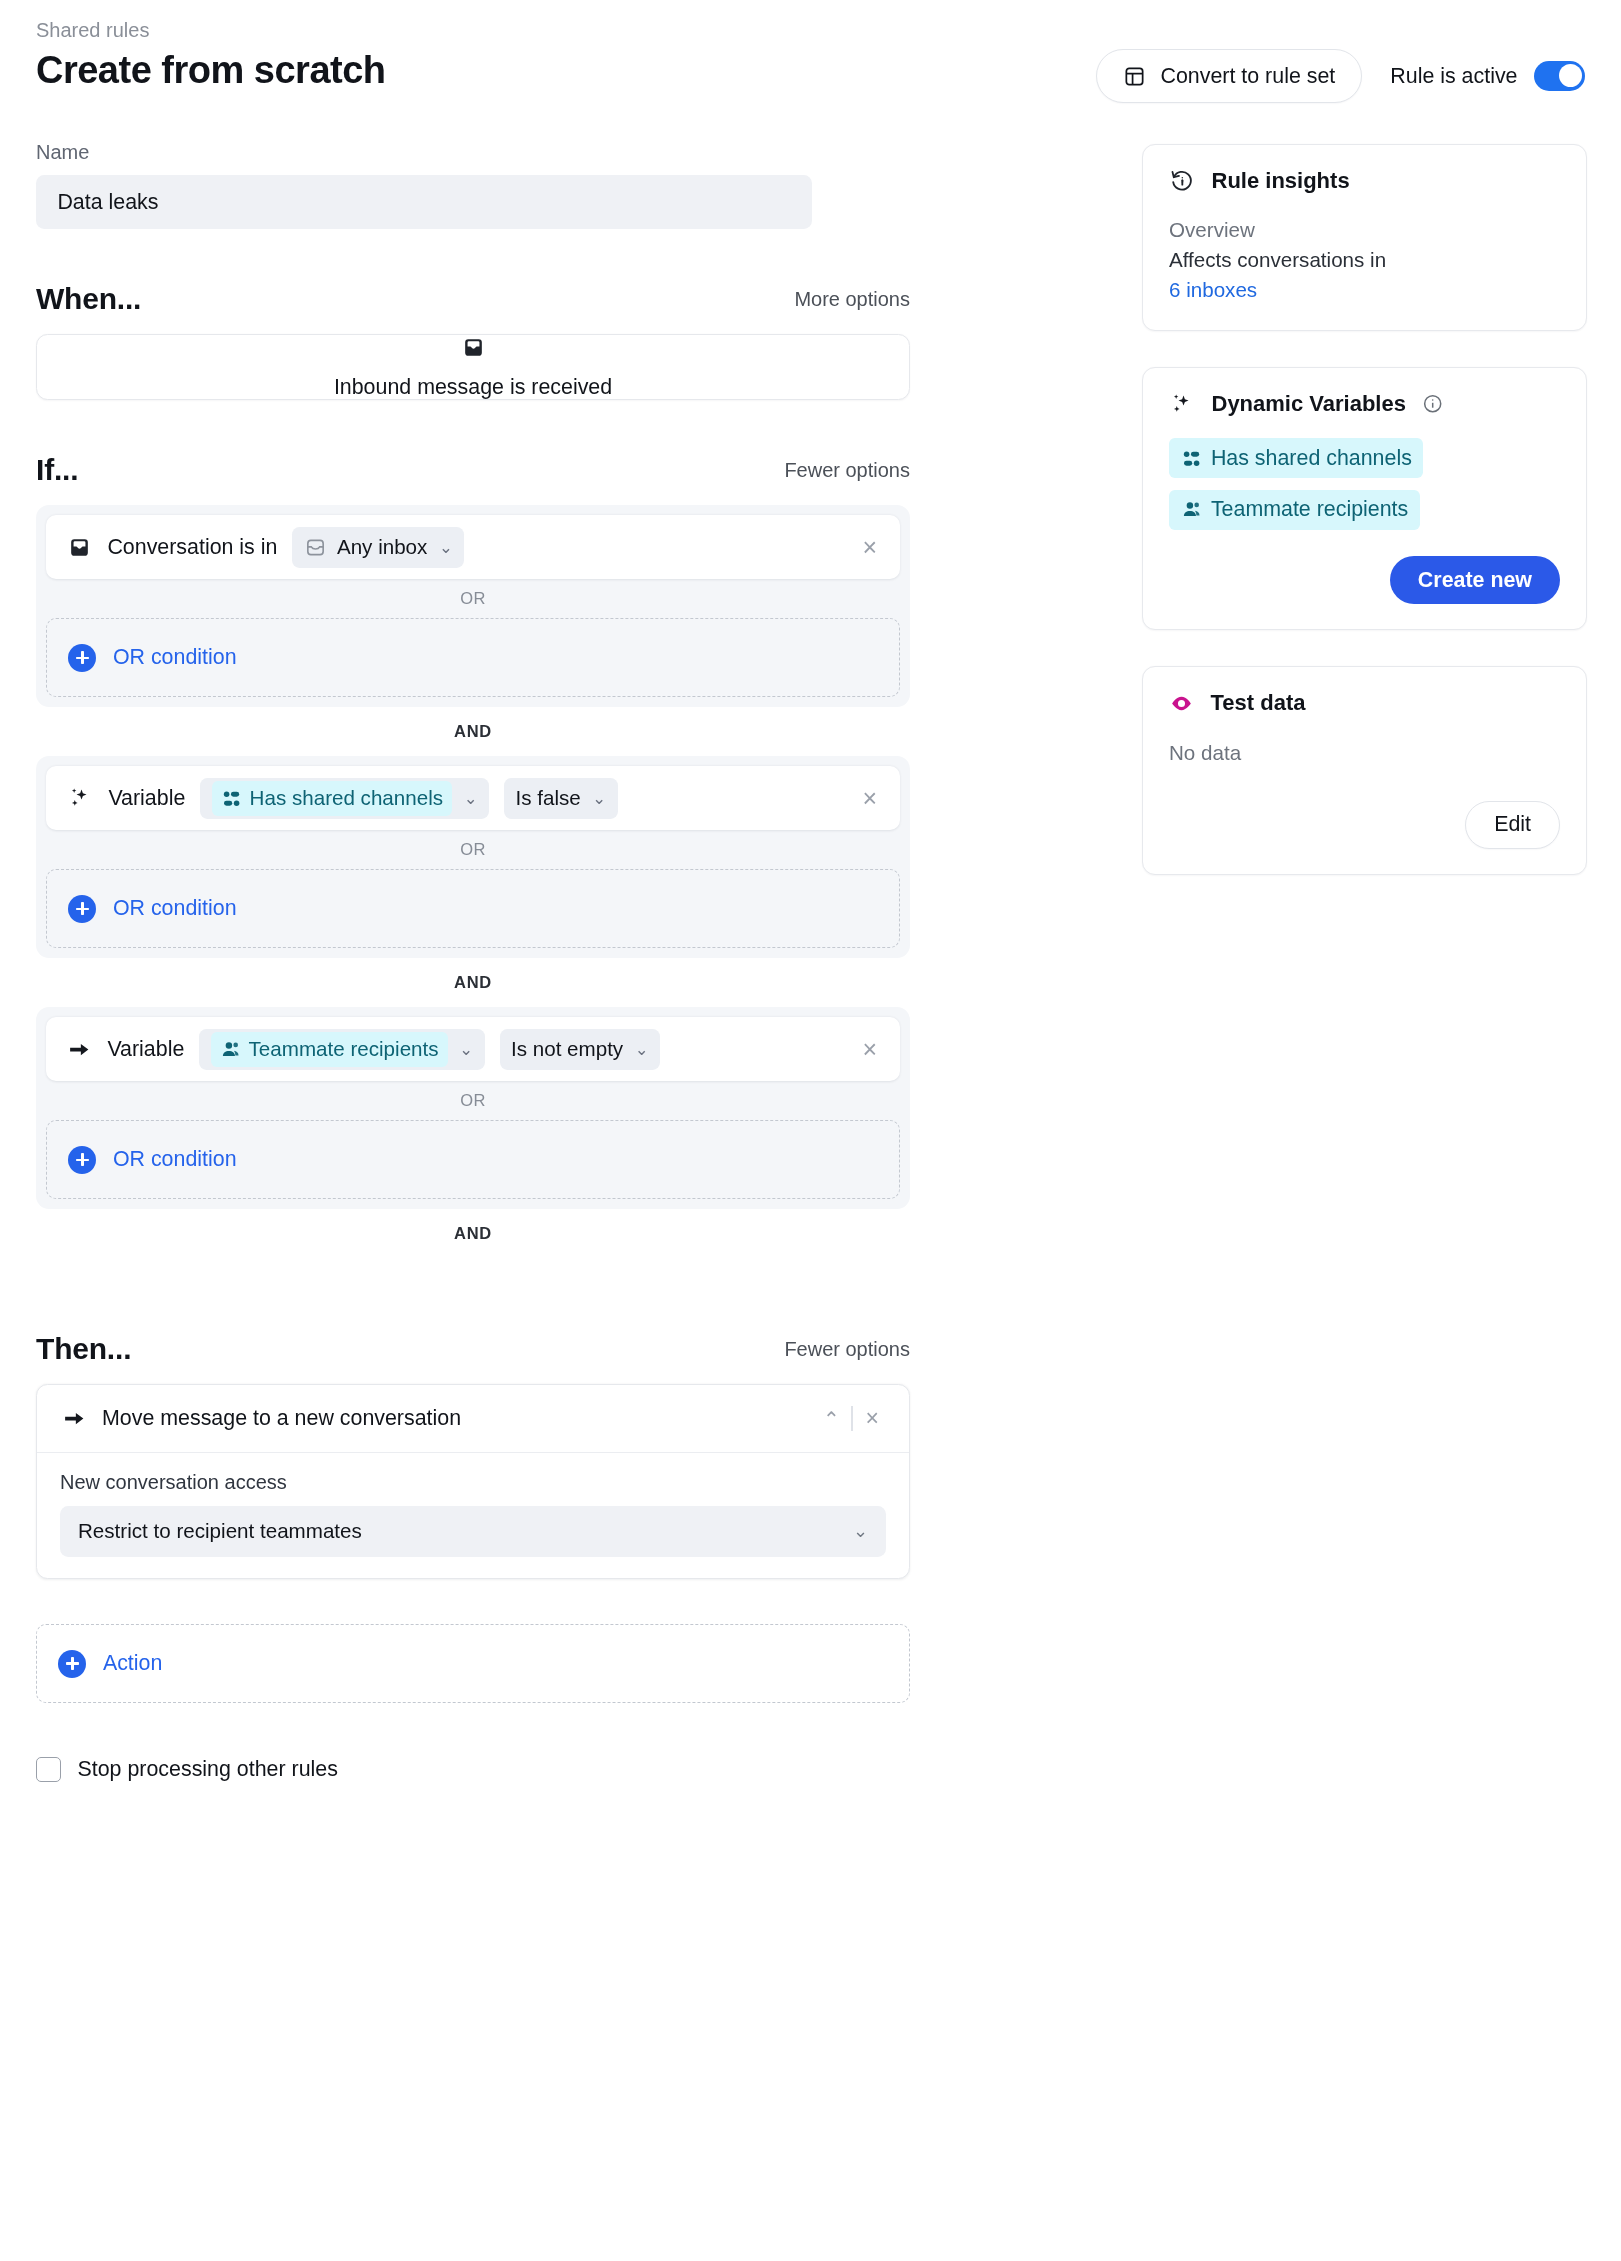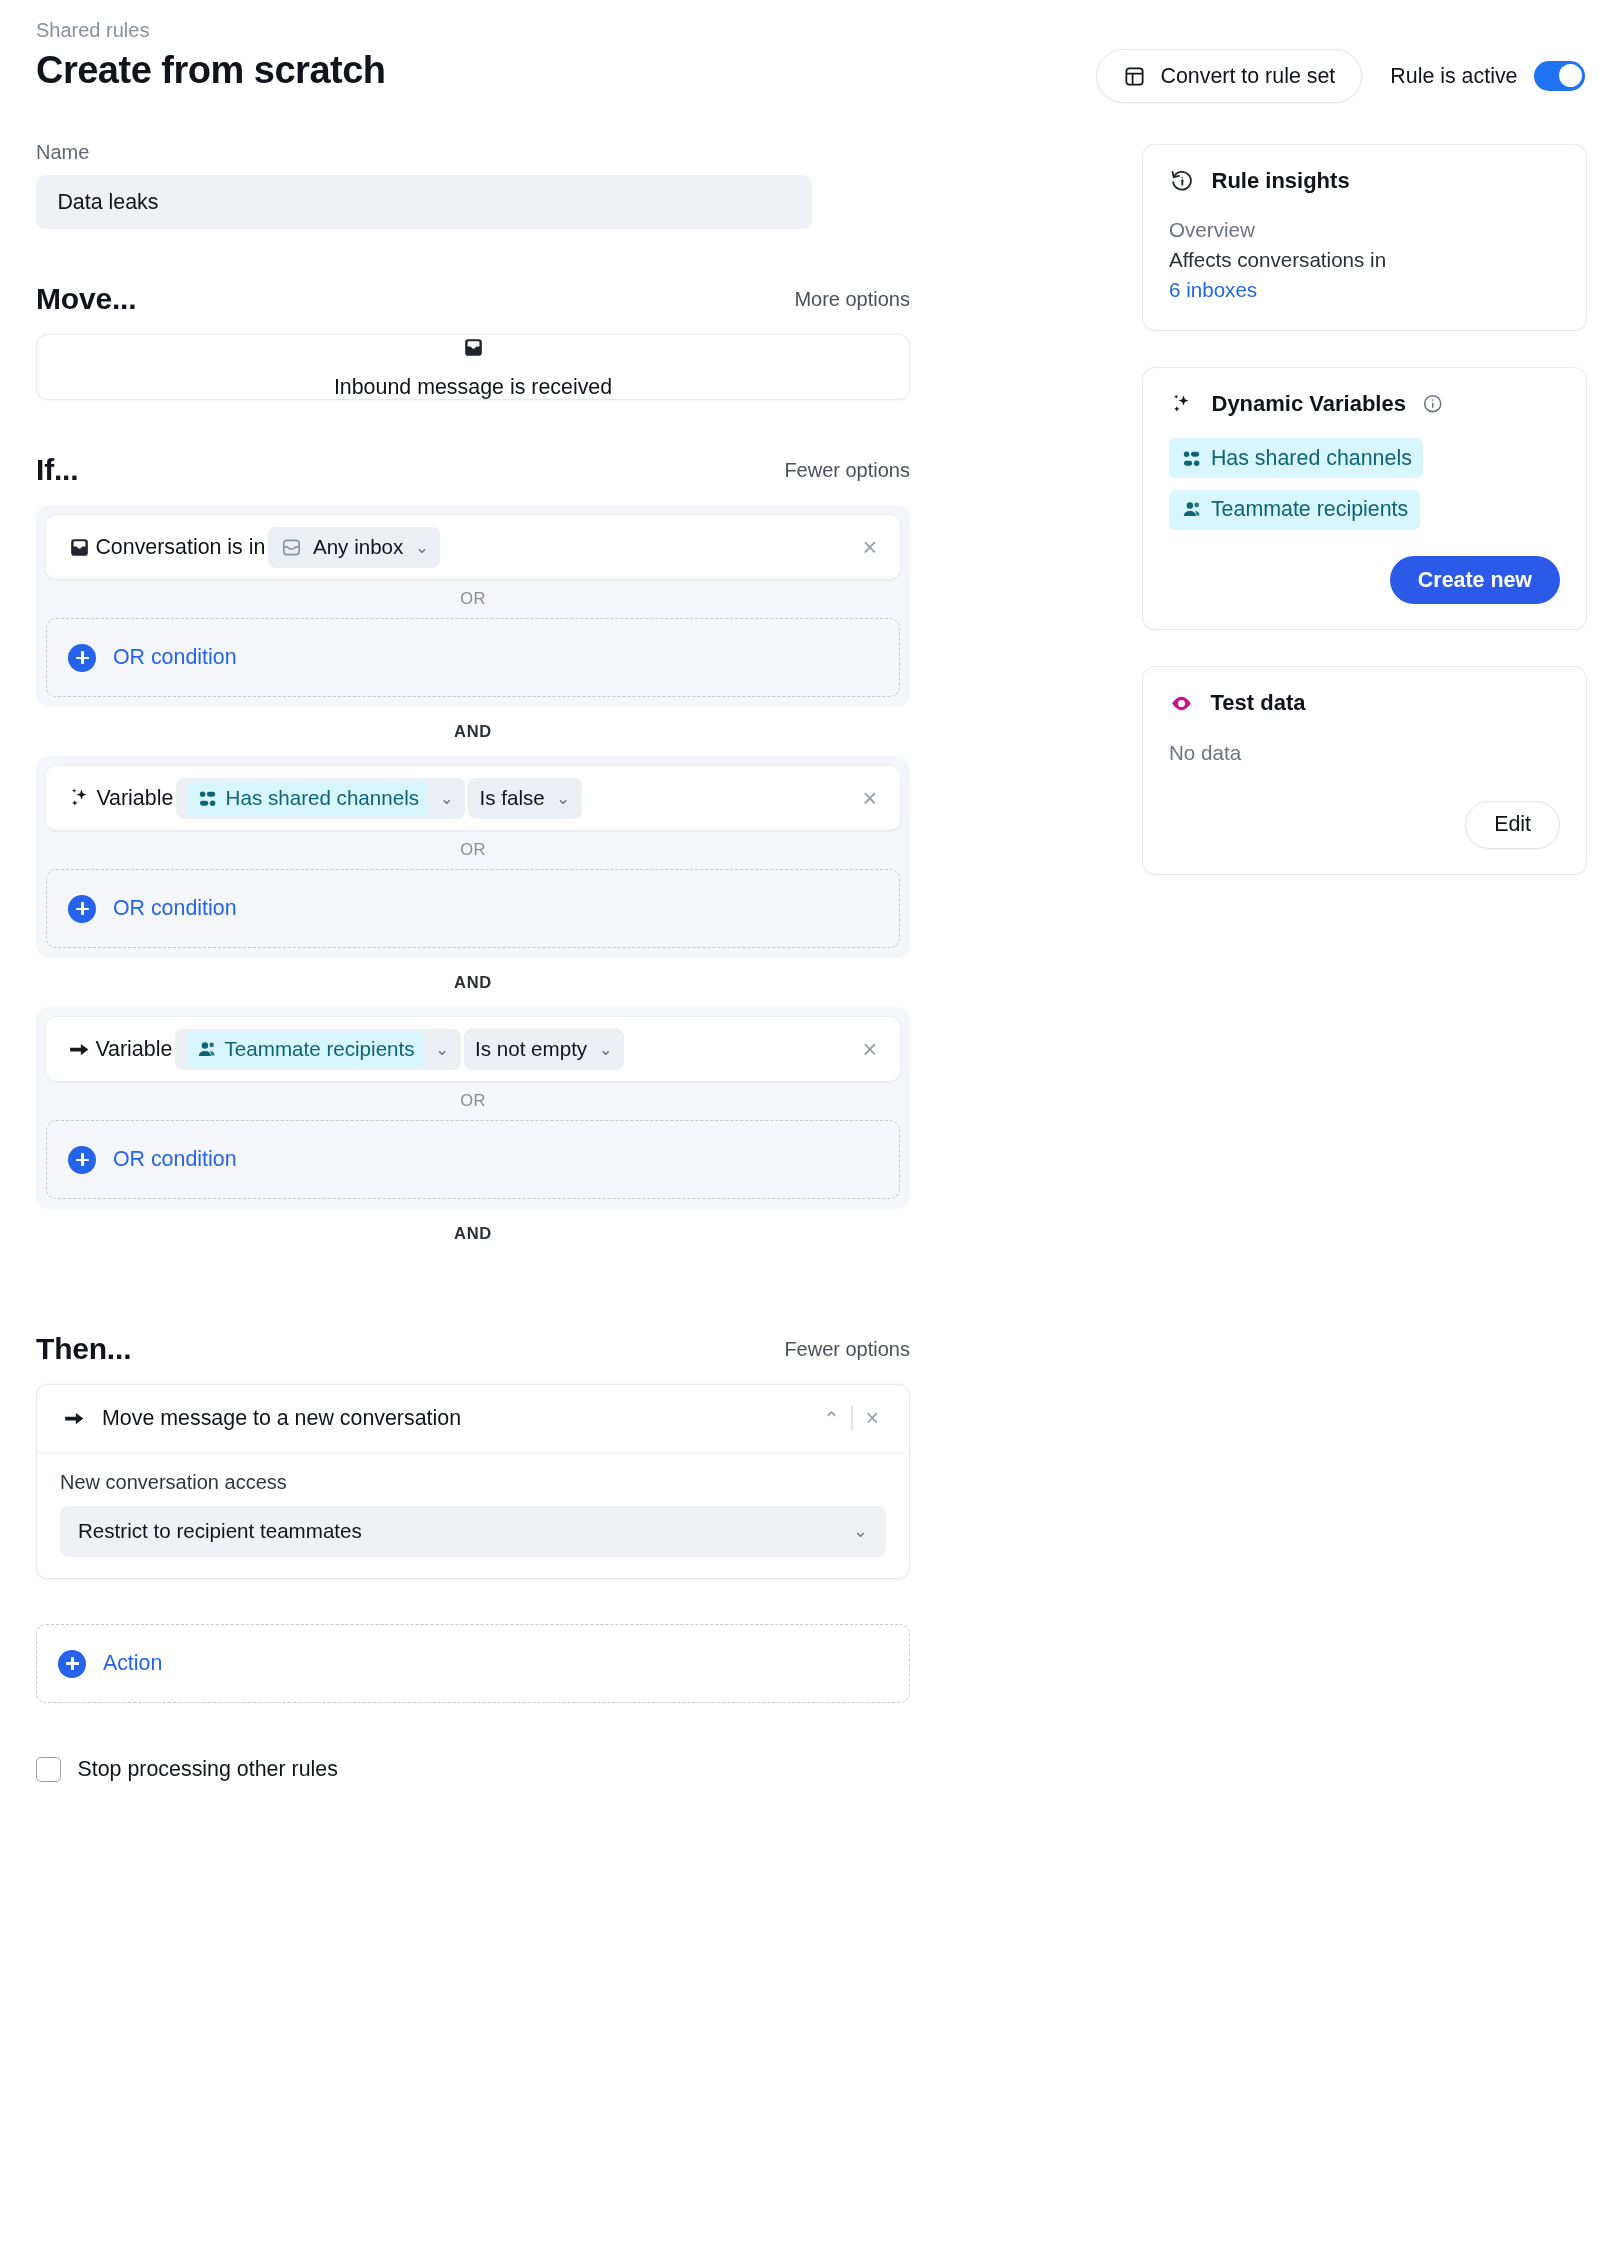--- a/index.html
+++ b/index.html
@@ -101,21 +101,21 @@
     padding: 10px;
   }
   .cond-row {
     background: #ffffff;
     border-radius: 10px;
     box-shadow: 0 0.8px 2.5px rgba(16,24,40,0.09);
     height: 64px;
     display: flex;
     align-items: center;
     padding: 0 18px 0 21.4px;
-    gap: 3px;
+    gap: 15px;
     position: relative;
   }
   .cond-label { font-size: 21.4px; color: #11141a; white-space: nowrap; }
 
   .pill {
     background: #eceff4;
     border-radius: 7.4px;
     height: 41px;
     display: inline-flex;
     align-items: center;
@@ -406,21 +406,21 @@
 
   <div class="left-col">
 
     <div class="breadcrumb">Shared rules</div>
     <h1 class="page-title">Create from scratch</h1>
 
     <div class="field-label">Name</div>
     <div class="name-input" placeholder="Name">Data leaks</div>
 
     <div class="section-head">
-      <div class="section-title">Move...</div>
+      <div class="section-title">When...</div>
       <div class="section-options">More options</div>
     </div>
 
     <div class="card-white trigger-row">
       <span class="icon">
         <svg width="25" height="25" viewBox="0 0 24 24" fill="#20242b">
           <path d="M4 7a3 3 0 0 1 3-3h10a3 3 0 0 1 3 3v10a3 3 0 0 1-3 3H7a3 3 0 0 1-3-3V7zm2.3 4h2.6c.4 0 .7.25.85.6.35.85 1.2 1.5 2.25 1.5s1.9-.65 2.25-1.5c.15-.35.45-.6.85-.6h2.6V7.2a1.2 1.2 0 0 0-1.2-1.2H7.5a1.2 1.2 0 0 0-1.2 1.2V11z"></path>
         </svg>
       </span>
       <span class="trigger-text">Inbound message is received</span>

